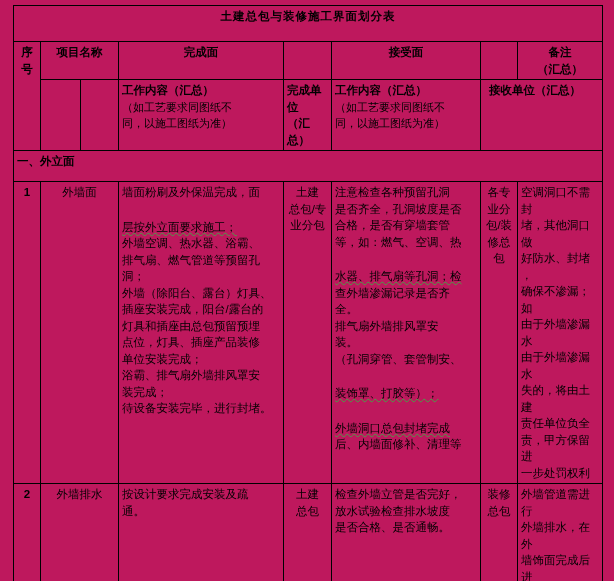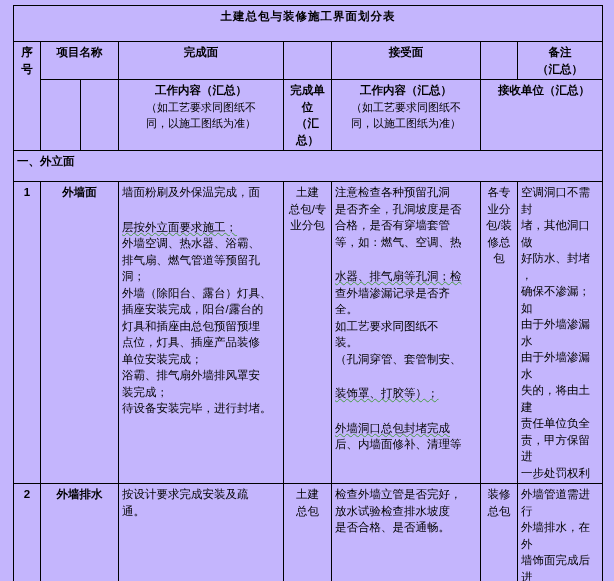--- a/index.html
+++ b/index.html
@@ -11,21 +11,21 @@
     width: 614px;
     height: 581px;
     overflow: hidden;
     font-family: "Liberation Sans", "DejaVu Sans", sans-serif;
     color: #000000;
   }
   #page {
     position: relative;
     width: 614px;
     height: 581px;
-    background: #c4b5fd;
+    background: #be185d;
     box-sizing: border-box;
   }
   table.doc-table {
     position: absolute;
     left: 13px;
     top: 5px;
     width: 589px;
     border-collapse: collapse;
     table-layout: fixed;
   }
@@ -51,21 +51,20 @@
   
   td.hdr {
     text-align: center;
     vertical-align: top;
     font-weight: bold;
     font-size: 12.5px;
     line-height: 17px;
     font-family: "Liberation Serif", "DejaVu Serif", serif;
   }
   td.hdr-sub {
-    text-align: center;
     vertical-align: top;
     font-size: 12px;
     line-height: 17px;
     font-family: "Liberation Serif", "DejaVu Serif", serif;
   }
   td.hdr-sub .b {
     font-weight: bold;
     display: block;
   }
   td.hdr-sub .n {
@@ -87,21 +86,21 @@
   td.num {
     text-align: center;
     vertical-align: top;
     font-size: 11.5px;
     font-weight: bold;
     font-family: "Liberation Serif", "DejaVu Serif", serif;
   }
   td.name {
     text-align: center;
     vertical-align: top;
-    font-weight: bold;
+    font-weight: normal;
     font-size: 12px;
     line-height: 17px;
     font-family: "Liberation Serif", "DejaVu Serif", serif;
   }
   td.body-text {
     text-align: left;
     vertical-align: top;
   }
   td.unit {
     text-align: center;
@@ -210,21 +209,21 @@
           <span class="ln">业分包</span>
         </td>
         <td class="body-text">
           <span class="ln">注意检查各种预留孔洞</span>
           <span class="ln">是否齐全，孔洞坡度是否</span>
           <span class="ln">合格，是否有穿墙套管</span>
           <span class="ln">等，如：燃气、空调、热</span>
           <span class="ln grammar">水器、排气扇等孔洞；检</span>
           <span class="ln">查外墙渗漏记录是否齐</span>
           <span class="ln">全。</span>
-          <span class="ln">如工艺要求同图纸不</span>
+          <span class="ln">排气扇外墙排风罩安</span>
           <span class="ln">装。</span>
           <span class="ln">（孔洞穿管、套管制安、</span>
           <span class="ln grammar">装饰罩、打胶等）；</span>
           <span class="ln grammar">外墙洞口总包封堵完成</span>
           <span class="ln">后、内墙面修补、清理等</span>
         </td>
         <td class="unit">
           <span class="ln">各专</span>
           <span class="ln">业分</span>
           <span class="ln">包/装</span>

